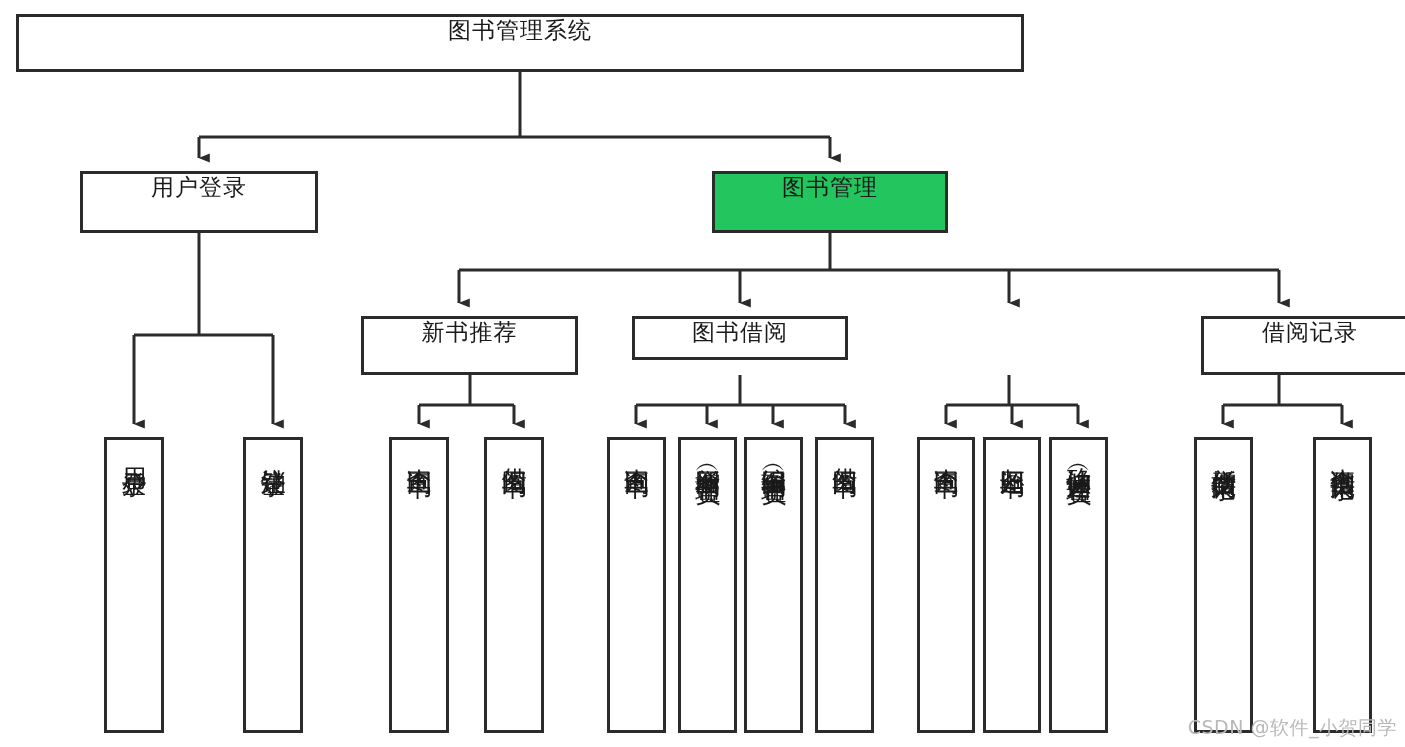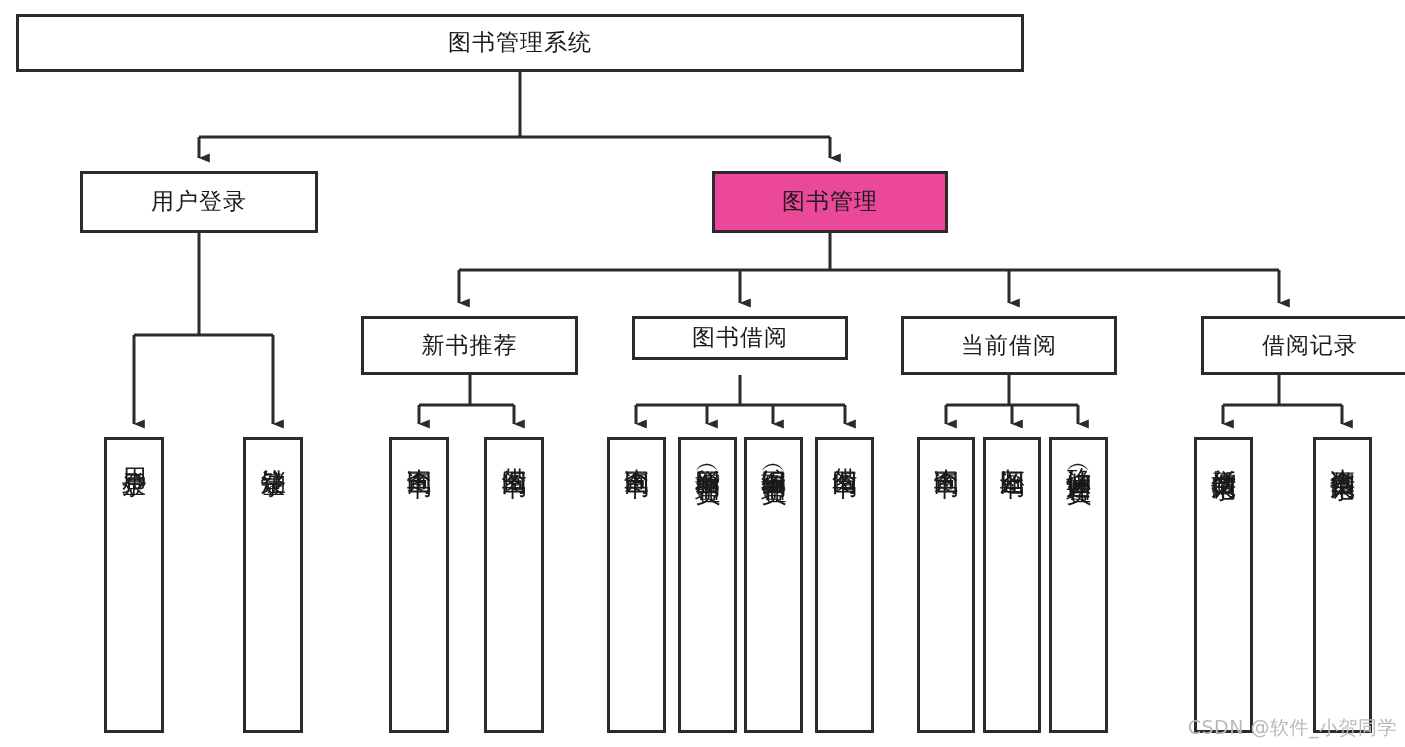--- a/index.html
+++ b/index.html
@@ -25,21 +25,20 @@
     width: 1405px;
     height: 747px;
     pointer-events: none;
   }
   .node {
     position: absolute;
     box-sizing: border-box;
     background: #ffffff;
     border: 3px solid #2b2b2b;
     display: flex;
-    align-items: center;
     justify-content: center;
     color: #1a1a1a;
   }
   .node.horiz {
     font-size: 23px;
     letter-spacing: 1px;
     line-height: 1.2;
   }
   .node.vert {
     writing-mode: vertical-rl;
@@ -123,32 +122,29 @@
     </g>
   </svg>
 
   <div class="node horiz" style="left: 16px; top: 14px; width: 1008px; height: 58px; border-color: rgb(43, 43, 43); background: rgb(255, 255, 255); color: rgb(26, 26, 26);">
     <span>图书管理系统</span>
   </div>
 
   <div class="node horiz" style="left: 80px; top: 171px; width: 238px; height: 62px; border-color: rgb(43, 43, 43); background: rgb(255, 255, 255); color: rgb(26, 26, 26);">
     <span>用户登录</span>
   </div>
-  <div class="node horiz" style="left: 712px; top: 171px; width: 236px; height: 62px; border-color: rgb(43, 43, 43); background: #ec4899; color: rgb(26, 26, 26);">
+  <div class="node horiz" style="left: 712px; top: 171px; width: 236px; height: 62px; border-color: rgb(43, 43, 43); background: #22c55e; color: rgb(26, 26, 26);">
     <span>图书管理</span>
   </div>
 
   <div class="node horiz" style="left: 361px; top: 316px; width: 217px; height: 59px; border-color: rgb(43, 43, 43); background: rgb(255, 255, 255); color: rgb(26, 26, 26);">
     <span>新书推荐</span>
   </div>
   <div class="node horiz" style="left: 632px; top: 316px; width: 216px; height: 44px; border-color: rgb(43, 43, 43); background: rgb(255, 255, 255); color: rgb(26, 26, 26);">
     <span>图书借阅</span>
-  </div>
-  <div class="node horiz" style="left: 901px; top: 316px; width: 216px; height: 59px; border-color: rgb(43, 43, 43); background: rgb(255, 255, 255); color: rgb(26, 26, 26);">
-    <span>当前借阅</span>
   </div>
   <div class="node horiz" style="left: 1170px; top: 316px; width: 218px; height: 59px; border-color: rgb(43, 43, 43); background: rgb(255, 255, 255); color: rgb(26, 26, 26); margin-left: 31px;">
     <span>借阅记录</span>
   </div>
 
   <div class="node vert" style="left: 104px; top: 437px; width: 60px; height: 296px; border-color: rgb(43, 43, 43); background: rgb(255, 255, 255); color: rgb(26, 26, 26);">
     <span class="vlabel">用户登录</span>
   </div>
   <div class="node vert" style="left: 243px; top: 437px; width: 60px; height: 296px; border-color: rgb(43, 43, 43); background: rgb(255, 255, 255); color: rgb(26, 26, 26);">
     <span class="vlabel">注销登录</span>

